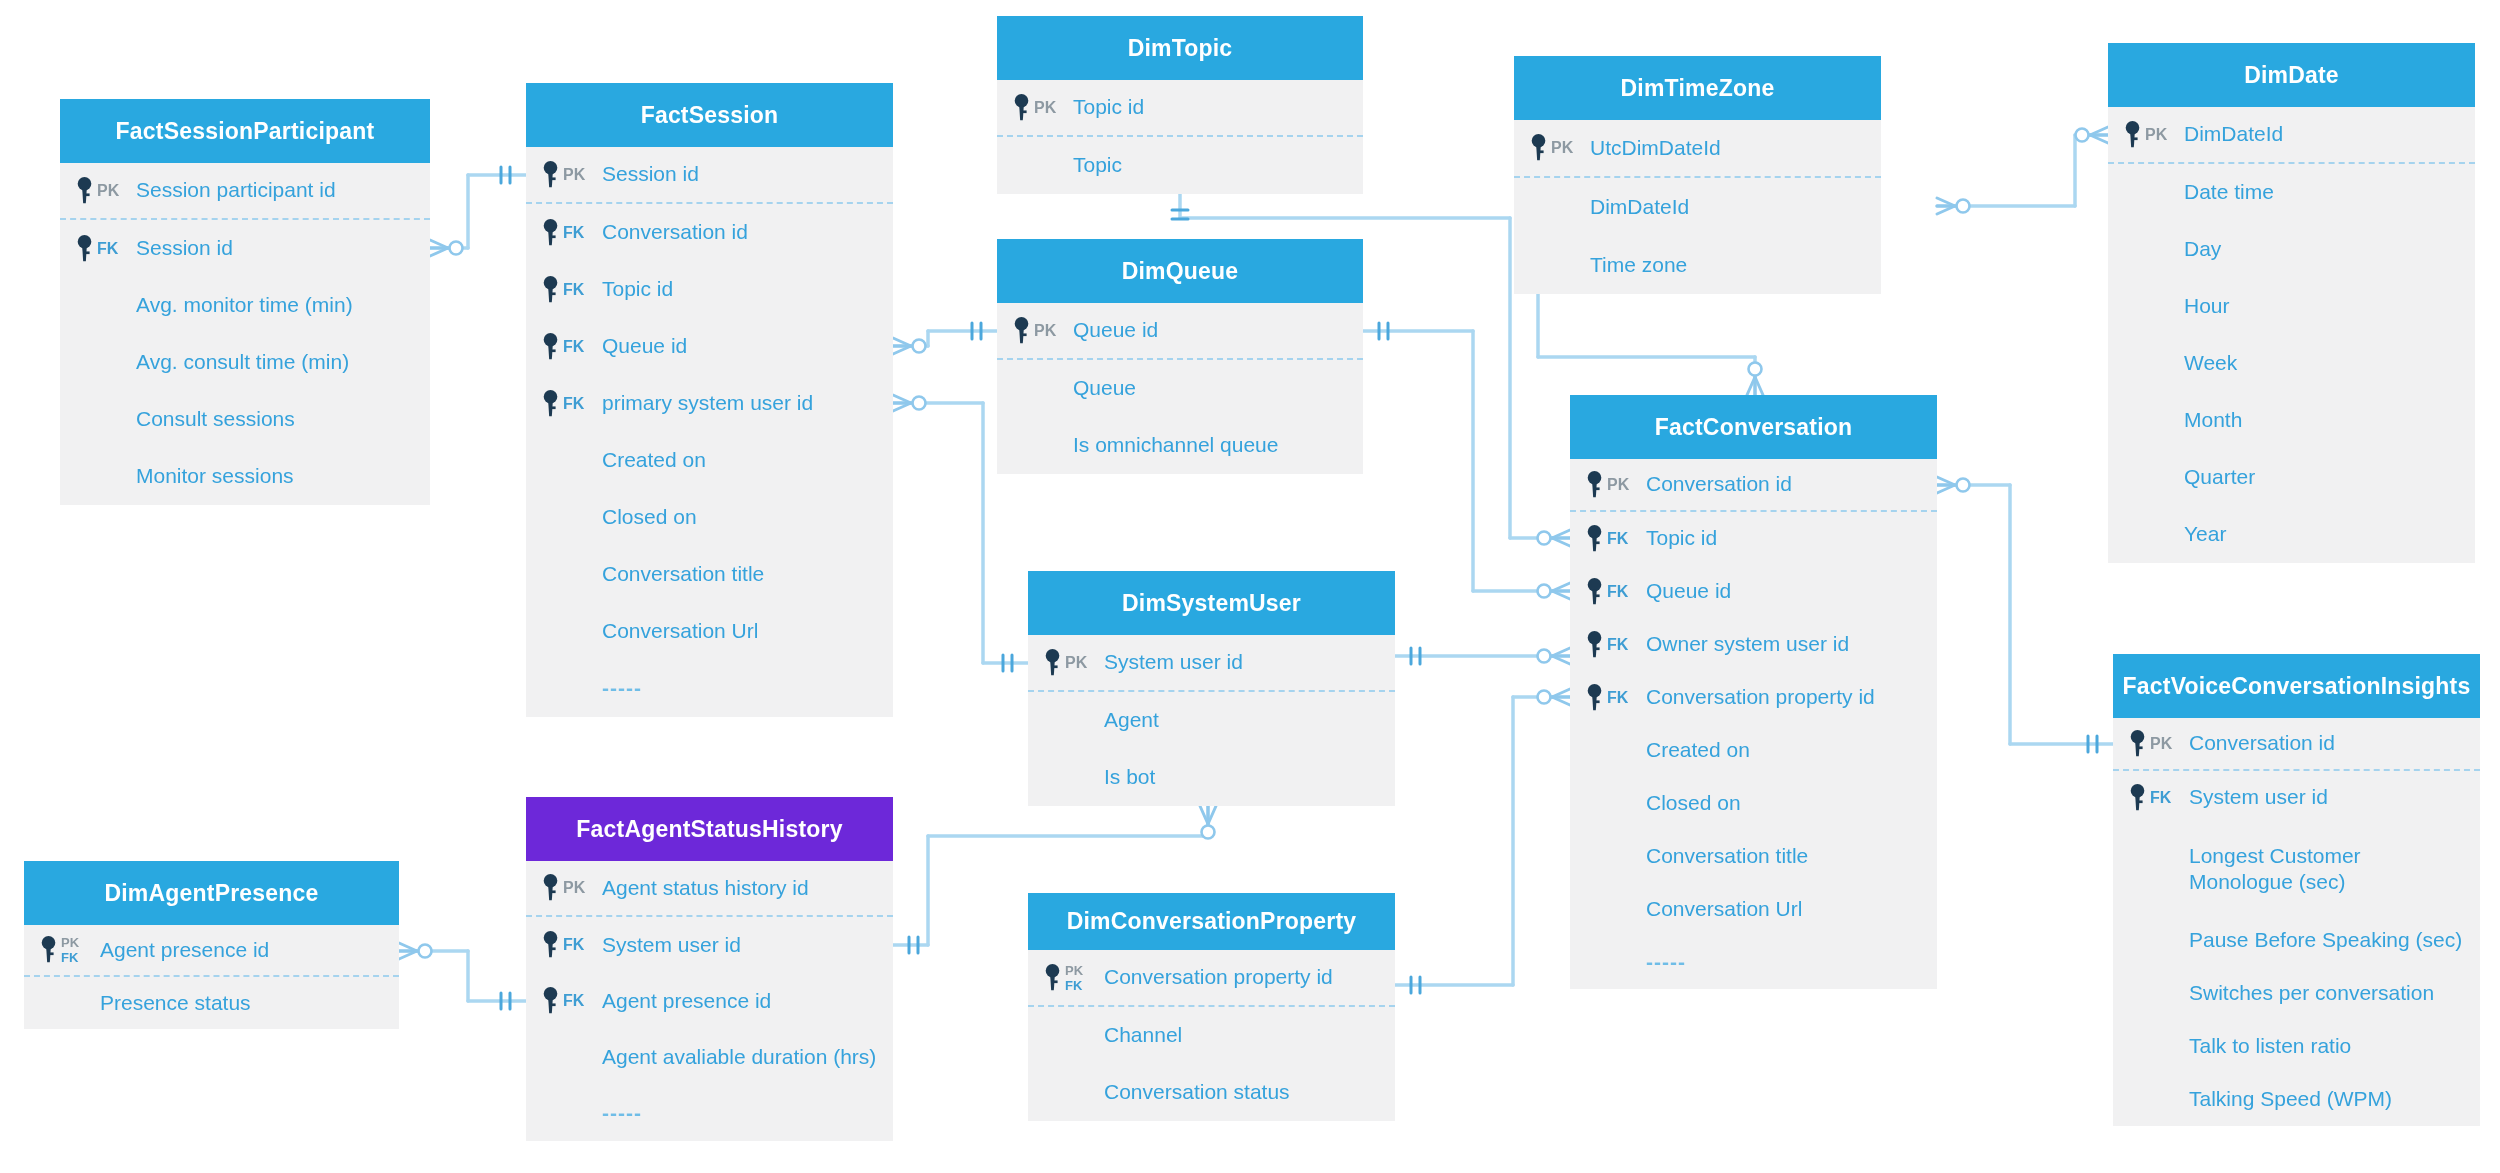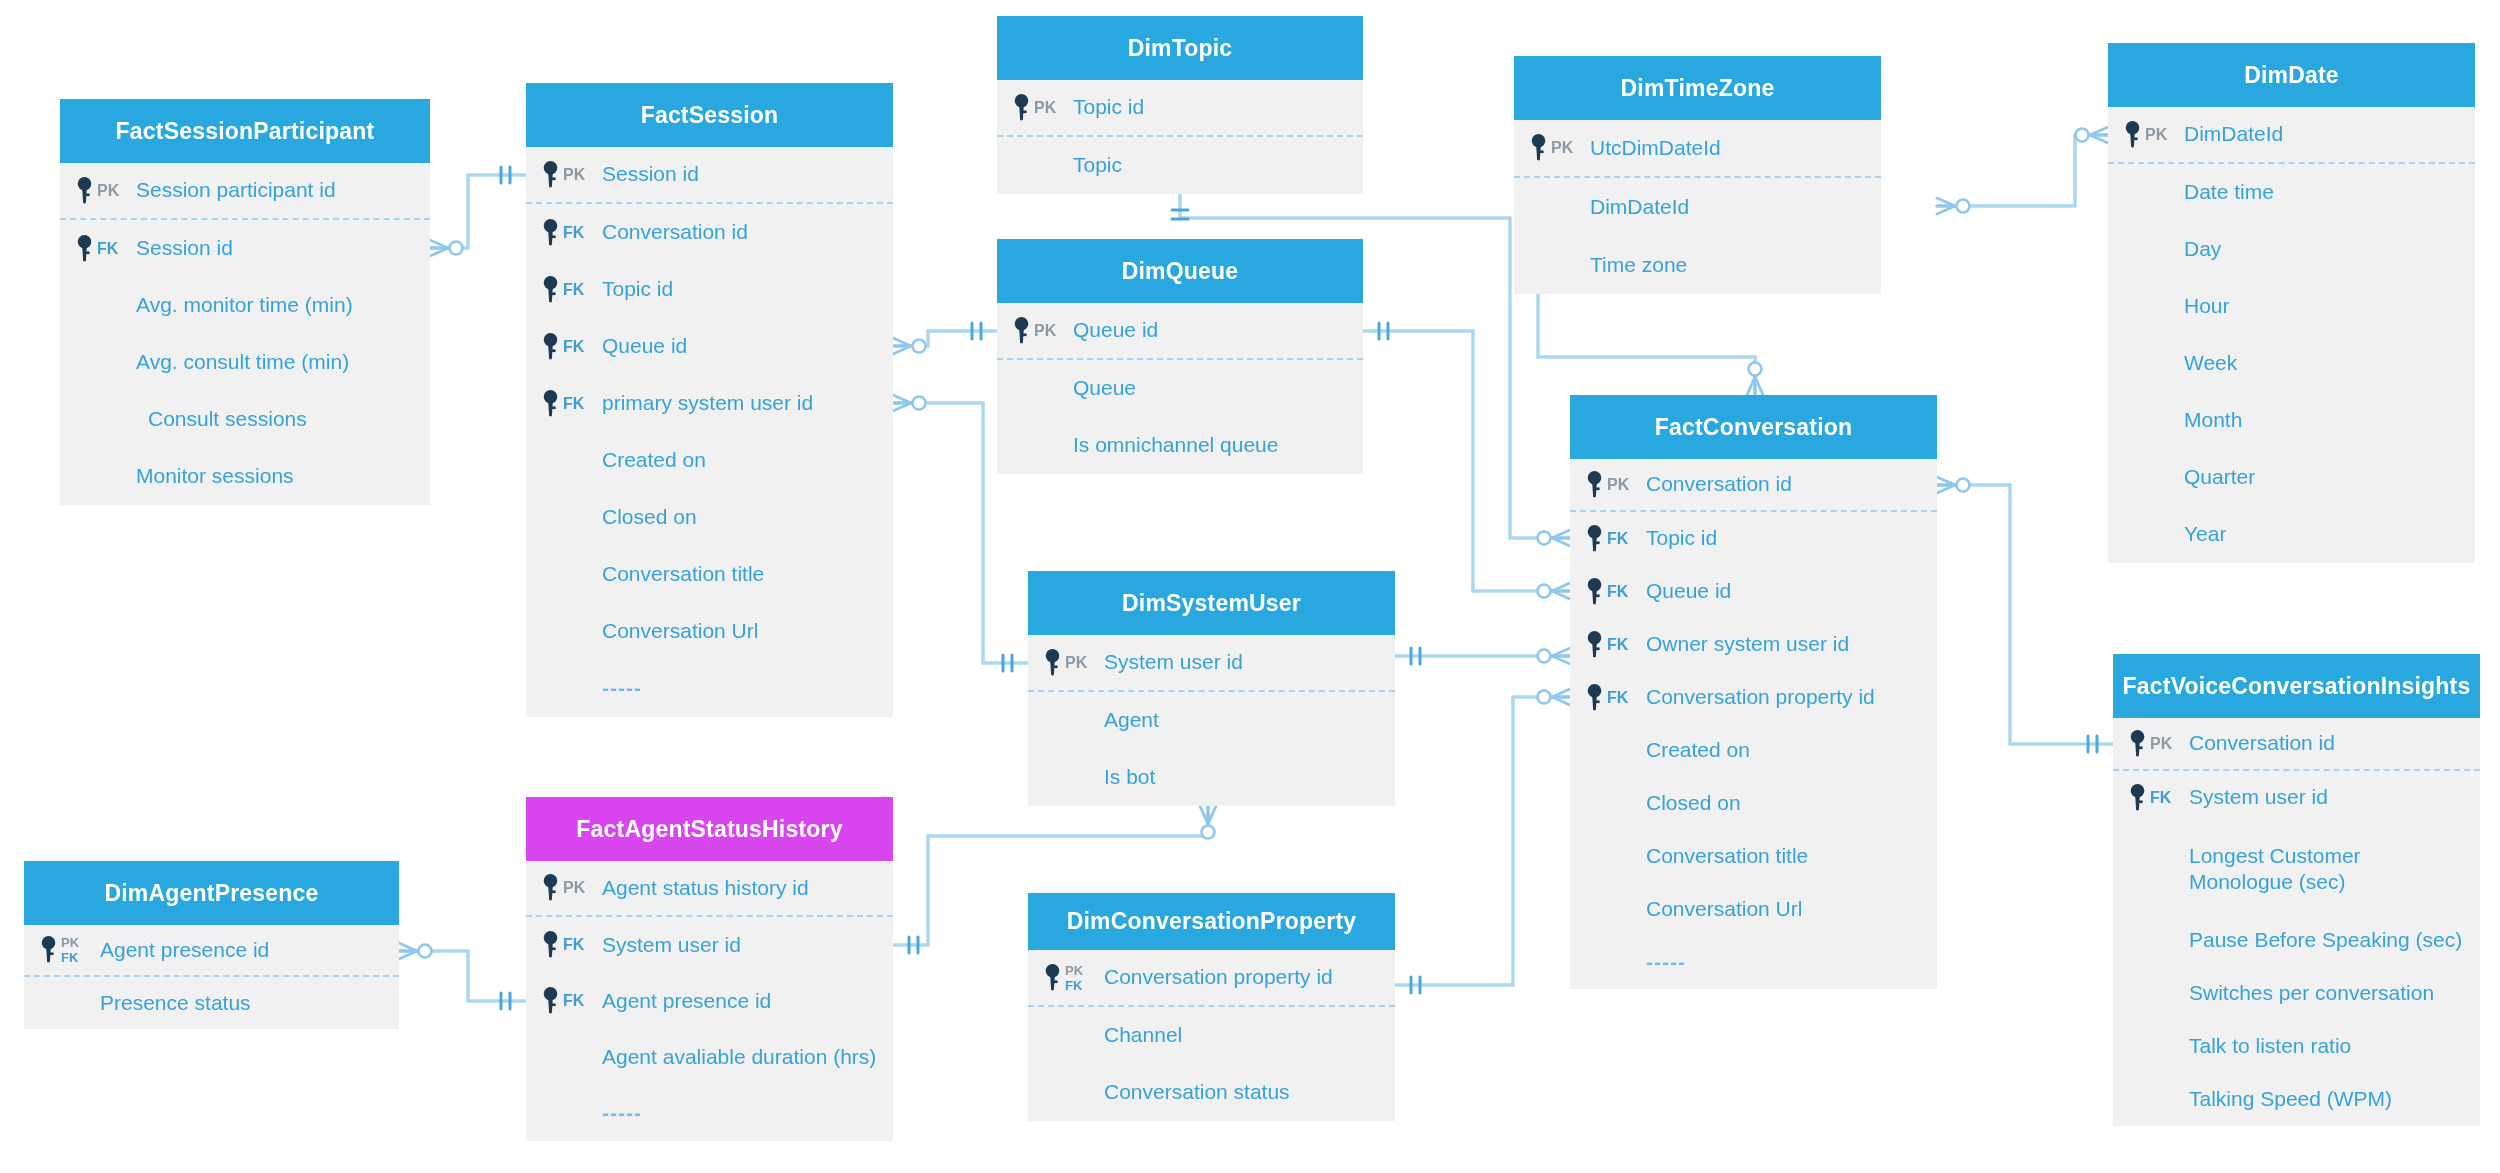--- a/index.html
+++ b/index.html
@@ -177,21 +177,21 @@
             <span class="keylabel fk">FK</span>
           </span>
           <span class="rowtext">Session id</span>
         </div>
         <div class="er-row" style="height: 57px;">
           <span class="rowtext">Avg. monitor time (min)</span>
         </div>
         <div class="er-row" style="height: 57px;">
           <span class="rowtext">Avg. consult time (min)</span>
         </div>
-        <div class="er-row" style="height: 57px; margin-left: 12px;">
+        <div class="er-row" style="height: 57px;">
           <span class="rowtext">Consult sessions</span>
         </div>
         <div class="er-row" style="height: 57px;">
           <span class="rowtext">Monitor sessions</span>
         </div>
       </div>
     </div>
     <div class="er-table" style="left: 526px; top: 83px; width: 367px;">
       <div class="er-header" style="height: 64px; background: rgb(41, 168, 224);">
         <span>FactSession</span>
@@ -543,21 +543,21 @@
         </div>
         <div class="er-row" style="height: 53px;">
           <span class="rowtext">Talk to listen ratio</span>
         </div>
         <div class="er-row" style="height: 53px;">
           <span class="rowtext">Talking Speed (WPM)</span>
         </div>
       </div>
     </div>
     <div class="er-table" style="left: 526px; top: 797px; width: 367px;">
-      <div class="er-header" style="height: 64px; background: #d946ef;">
+      <div class="er-header" style="height: 64px; background: #6d28d9;">
         <span>FactAgentStatusHistory</span>
       </div>
       <div class="er-body">
         <div class="er-row sep" style="height: 56px;">
           <span class="keycell">
             <svg width="17" height="30" viewBox="0 0 14 24" aria-hidden="true">
     <circle cx="7" cy="6" r="5.6" fill="#1d3a52"></circle>
     <path d="M5.1 10.2 L8.9 10.2 L8.1 22 L5.9 22 Z" fill="#1d3a52"></path>
     <rect x="8" y="14" width="3.2" height="2.2" fill="#1d3a52"></rect>
   </svg>

